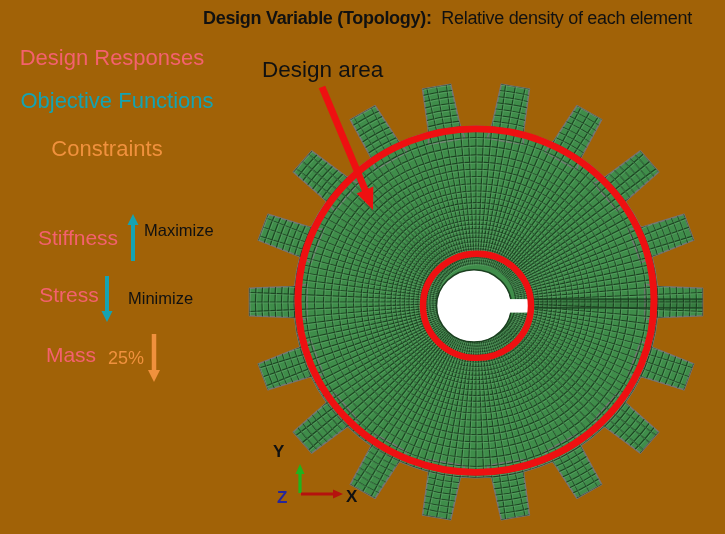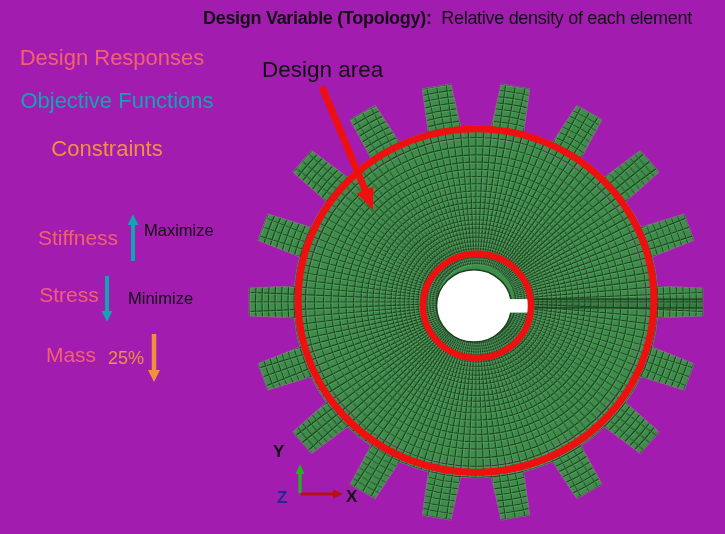--- a/index.html
+++ b/index.html
@@ -1,17 +1,17 @@
 <!DOCTYPE html>
 <html><head>
 <meta charset="utf-8">
 <style>
   html,body{margin:0;padding:0;background:#ffffff;}
   .slide{
-    position:relative;width:725px;height:534px;background:#a21caf;overflow:hidden;
+    position:relative;width:725px;height:534px;background:#a16207;overflow:hidden;
     font-family:"Liberation Sans","DejaVu Sans",sans-serif;
   }
   svg{display:block;}
   text{font-family:"Liberation Sans","DejaVu Sans",sans-serif;}
 </style>
 </head>
 <body>
 
 <div class="slide">
 <svg width="725" height="534" viewBox="0 0 725 534">

